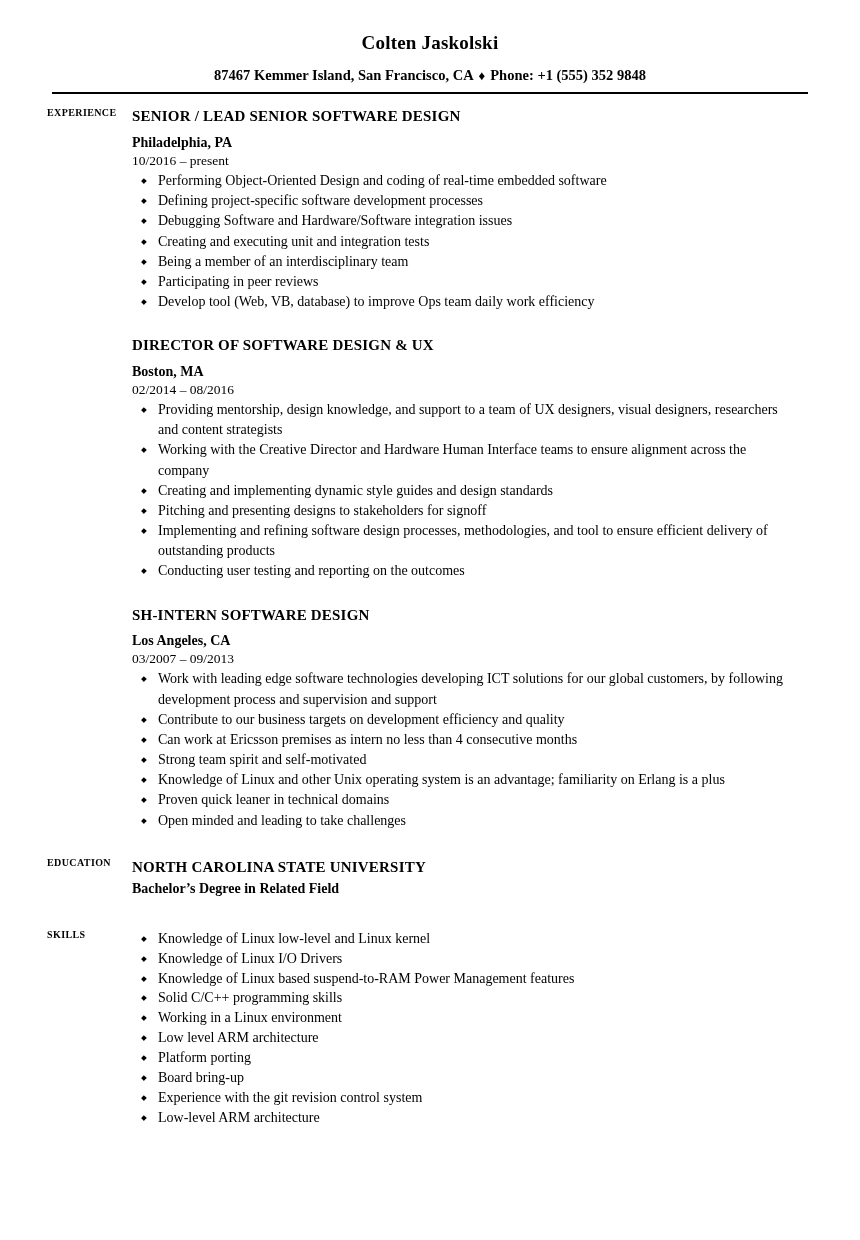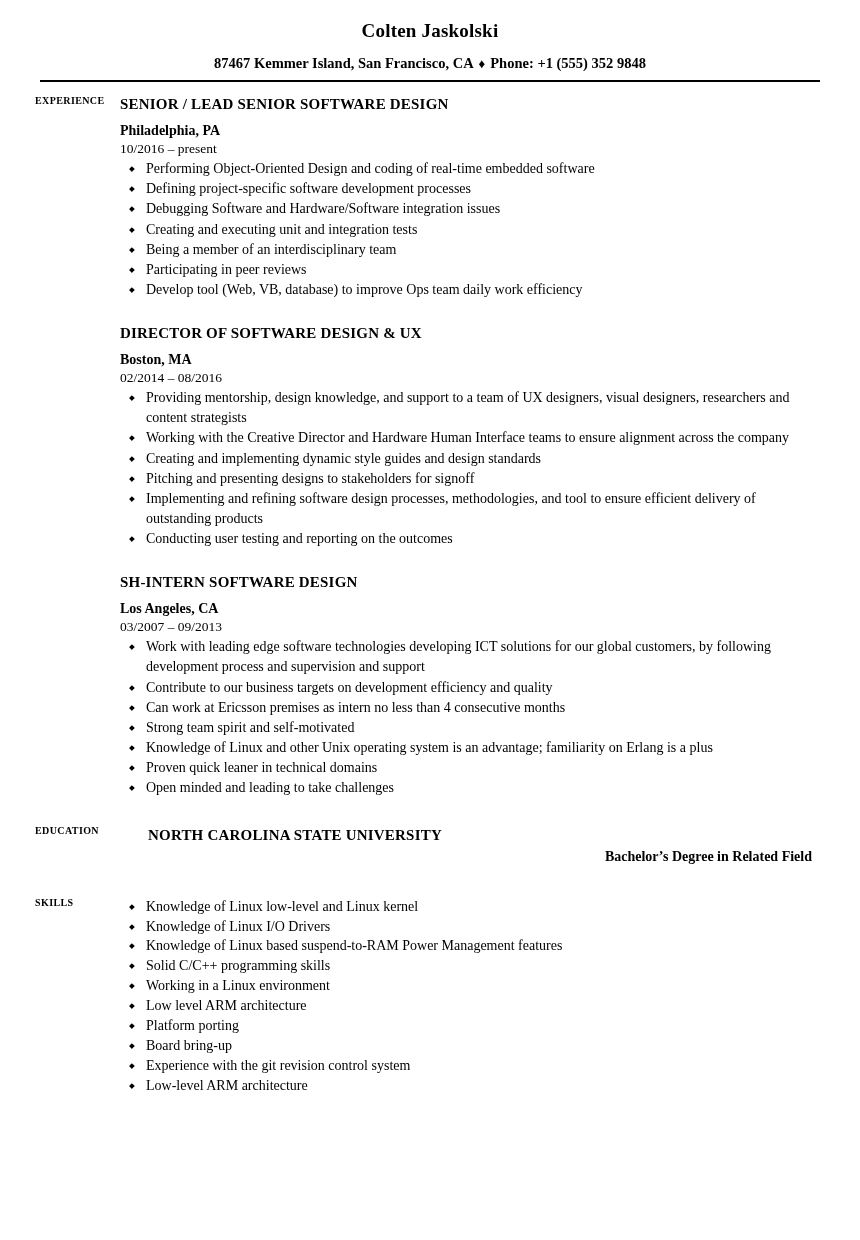--- a/index.html
+++ b/index.html
@@ -13,21 +13,21 @@
     height: 1240px;
     font-family: "Liberation Serif", "DejaVu Serif", serif;
     color: #000000;
     -webkit-font-smoothing: antialiased;
   }
   .page {
     position: relative;
     width: 860px;
     height: 1240px;
     box-sizing: border-box;
-    padding: 0;
+    padding: 12px;
     overflow: hidden;
     background: #ffffff;
   }
 
   
   .header {
     padding-top: 20px;
     text-align: center;
   }
   .cand-name {
@@ -71,21 +71,21 @@
     line-height: 1.25;
     text-transform: uppercase;
   }
   .section-body {
     flex: 1 1 auto;
     padding-right: 48px;
     box-sizing: border-box;
   }
 
   #experience-section { margin-top: 13px; }
-  #education-section { margin-top: 26px; gap: 28px; }
+  #education-section { margin-top: 26px; }
   #skills-section { margin-top: 30px; }
 
   
   .job { margin-bottom: 0; }
   .job + .job { margin-top: 24px; }
 
   .job-title {
     font-size: 15px;
     font-weight: bold;
     letter-spacing: 0.2px;
@@ -135,21 +135,20 @@
     letter-spacing: 0.2px;
     line-height: 1.35;
     margin: 0 0 3px 0;
     text-transform: uppercase;
   }
   .edu-degree {
     font-size: 14px;
     font-weight: bold;
     line-height: 1.35;
     margin: 0;
-    text-align: right;
   }
 
   #skills-section ul.bullets > li { line-height: 1.42; }
 </style>
 </head>
 <body>
 
 <div class="page">
 
   <div class="header">

